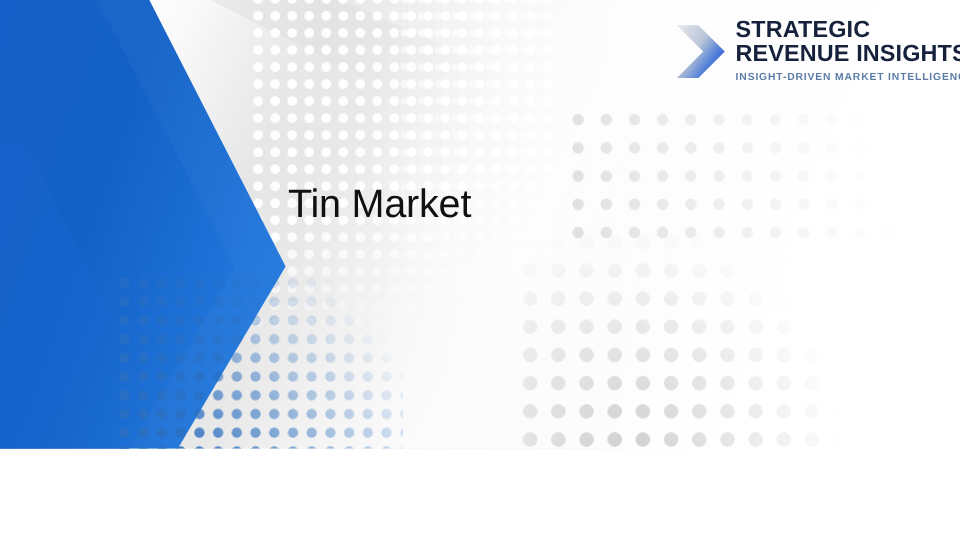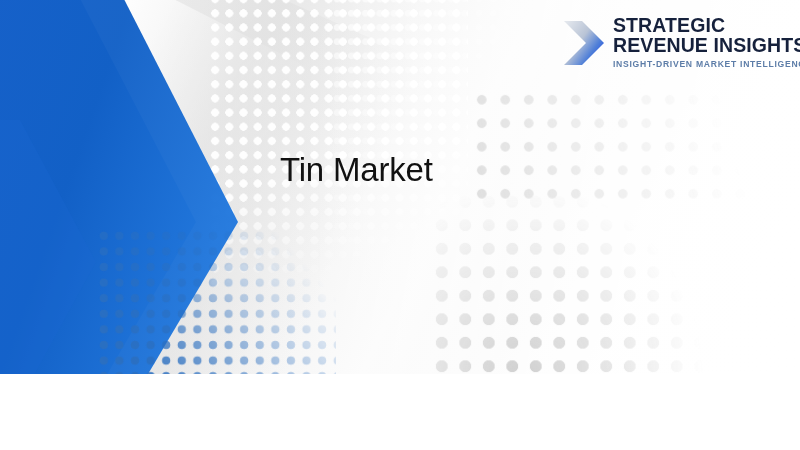--- a/index.html
+++ b/index.html
@@ -141,21 +141,20 @@
 
   
   .title {
     position: absolute;
     left: 240px; top: 151px;
     font-size: 33px;
     font-weight: normal;
     color: #111111;
     letter-spacing: -0.2px;
     white-space: nowrap;
-    margin-left: 40px;
   }
   .email {
     position: absolute;
     left: 226px; top: 367px;
     font-size: 25.5px;
     font-weight: normal;
     color: #0d0d0d;
     letter-spacing: -0.1px;
     white-space: nowrap;
   }

